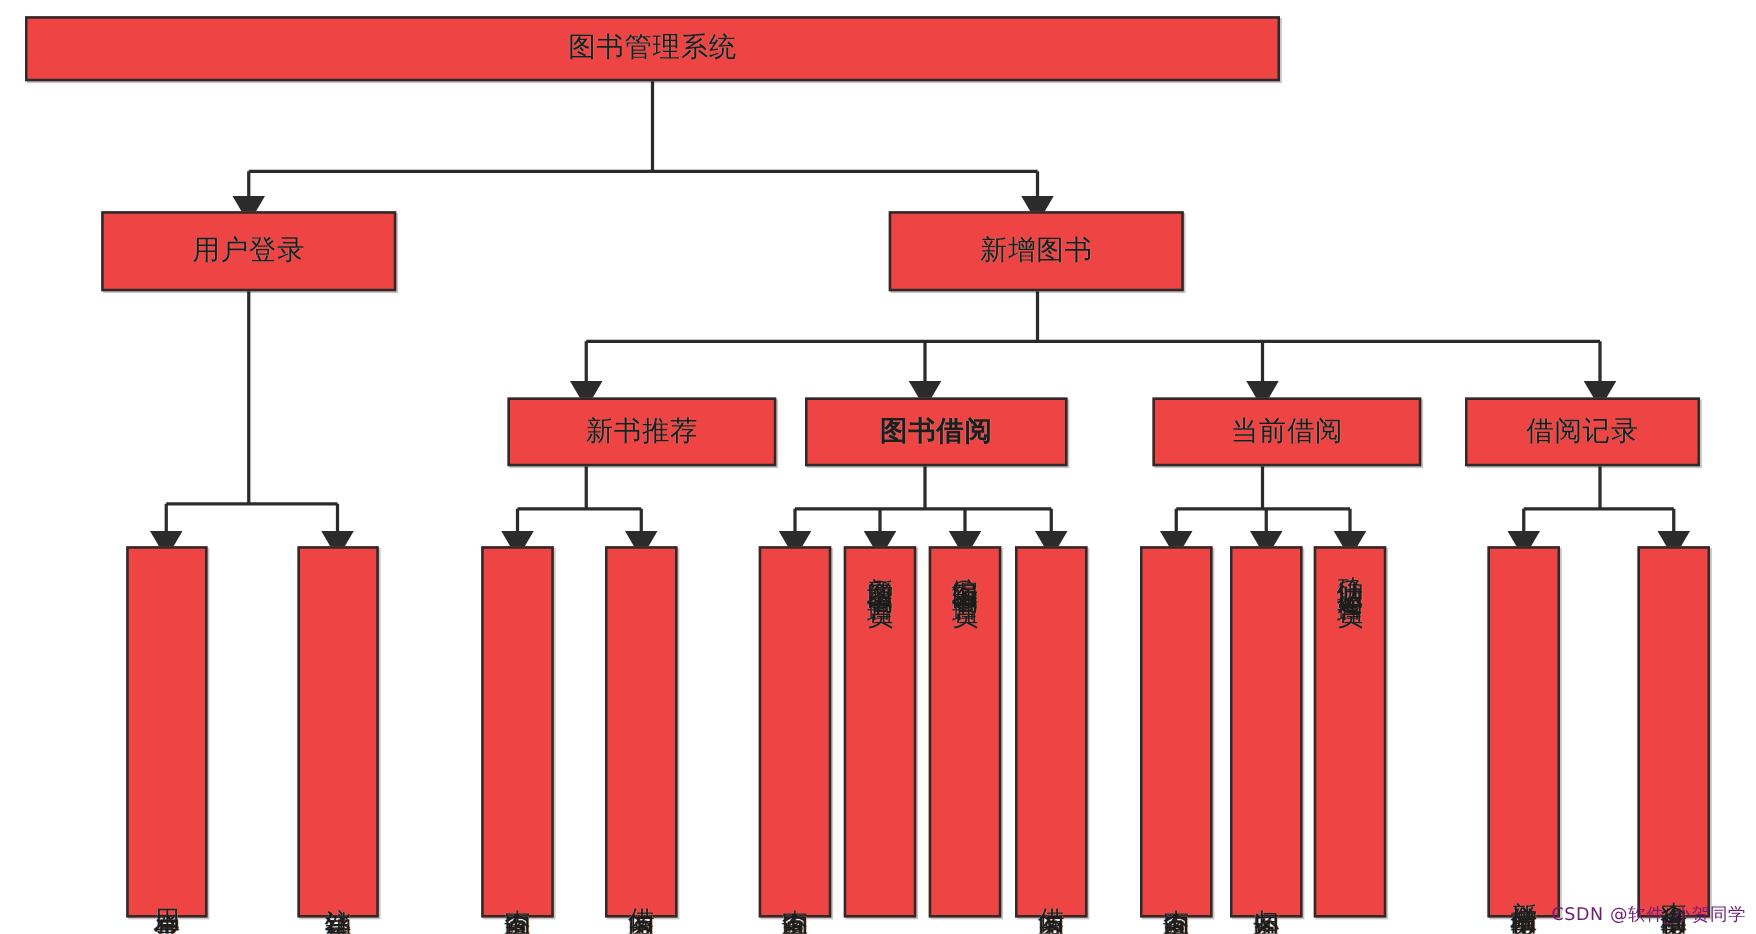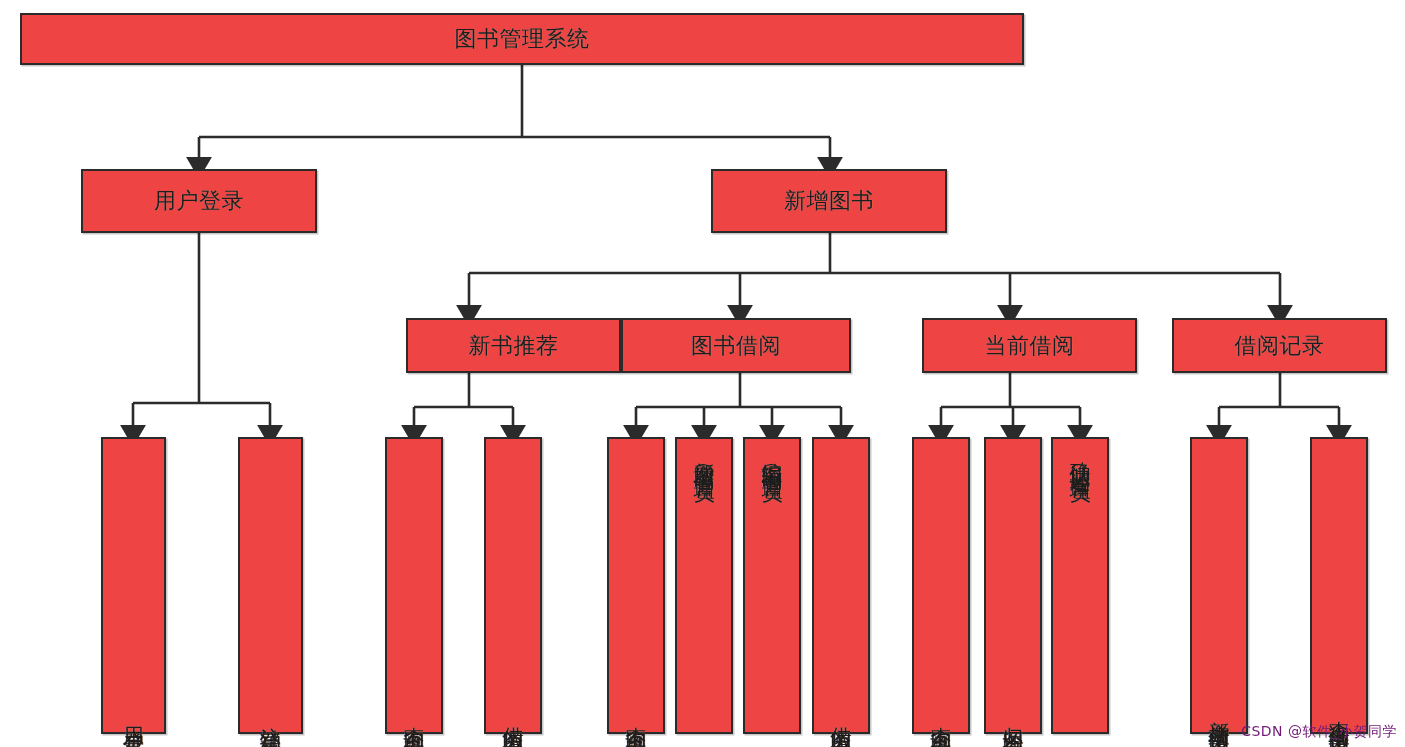--- a/index.html
+++ b/index.html
@@ -133,27 +133,27 @@
       </div>
       <div class="node" style="left: 81px; top: 169px; width: 236px; height: 64px;">
         <span class="node-label">用户登录</span>
       </div>
       <div class="node" style="left: 711px; top: 169px; width: 236px; height: 64px;">
         <span class="node-label">新增图书</span>
       </div>
       <div class="node" style="left: 362px; top: 318px; width: 215px; height: 55px; margin-left: 44px;">
         <span class="node-label">新书推荐</span>
       </div>
-      <div class="node" style="left: 621px; top: 318px; width: 230px; height: 55px;">
+      <div class="node" style="left: 644px; top: 318px; width: 210px; height: 55px; font-weight: bold;">
         <span class="node-label">图书借阅</span>
       </div>
       <div class="node" style="left: 902px; top: 318px; width: 215px; height: 55px; margin-left: 20px;">
         <span class="node-label">当前借阅</span>
       </div>
-      <div class="node" style="left: 1172px; top: 318px; width: 215px; height: 55px; justify-content: center;">
+      <div class="node" style="left: 1172px; top: 318px; width: 188px; height: 55px; justify-content: center;">
         <span class="node-label">借阅记录</span>
       </div>
       <div class="node vertical" style="left: 101px; top: 437px; width: 65px; height: 297px;">
         <span class="node-label">用户登录</span>
       </div>
       <div class="node vertical" style="left: 238px; top: 437px; width: 65px; height: 297px;">
         <span class="node-label">注销登录</span>
       </div>
       <div class="node vertical" style="left: 385px; top: 437px; width: 58px; height: 297px;">
         <span class="node-label">查询图书</span>

